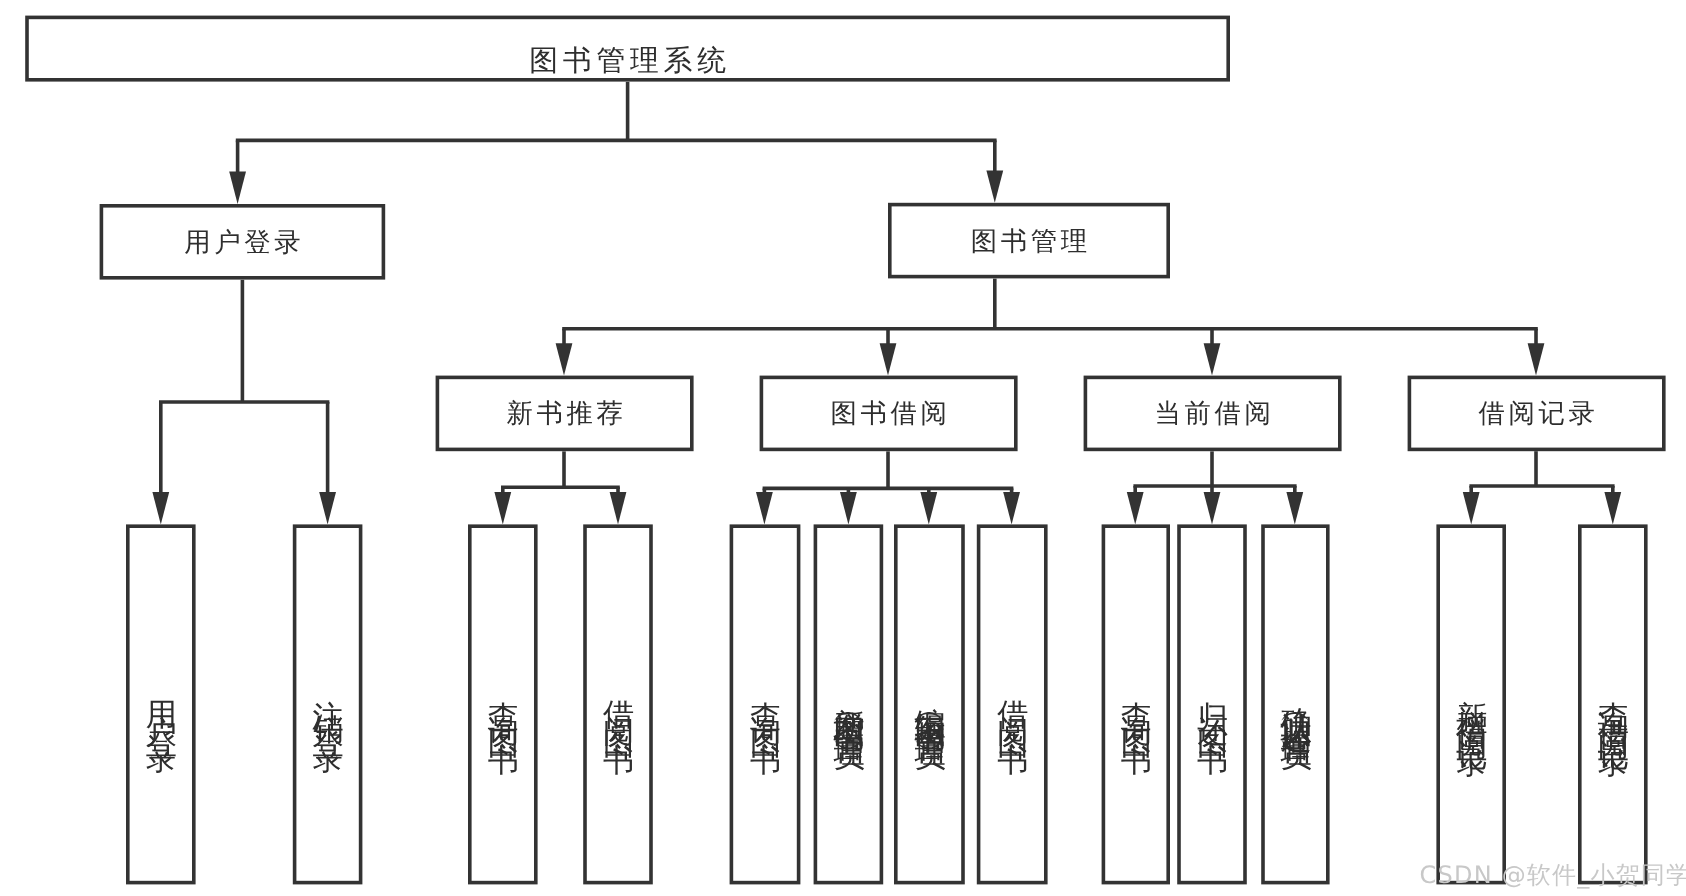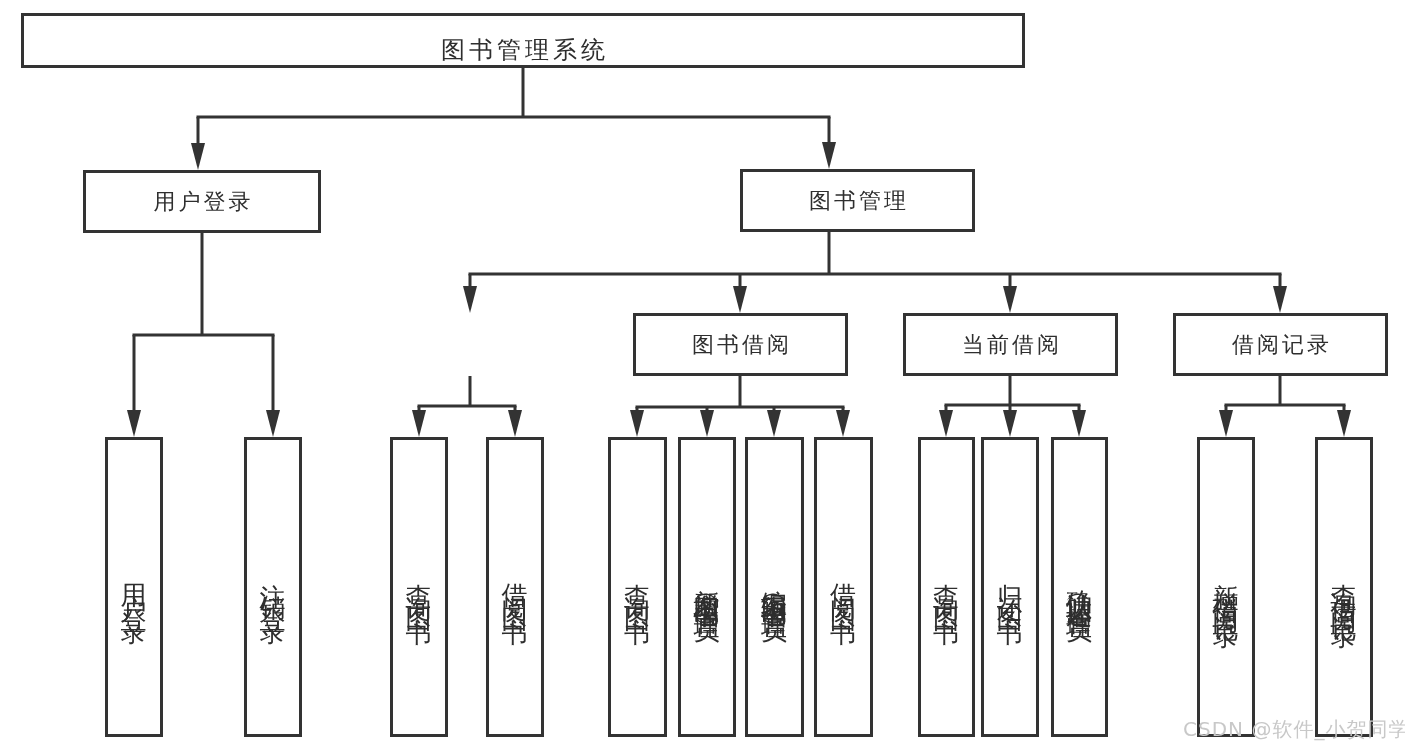--- a/index.html
+++ b/index.html
@@ -114,20 +114,23 @@
     <span>图书管理系统</span>
   </div>
 
   <div class="node h" style="left:83px;top:170px;width:238px;height:63px">
     <span>用户登录</span>
   </div>
   <div class="node h" style="left:740px;top:169px;width:235px;height:63px">
     <span>图书管理</span>
   </div>
 
+  <div class="node h" style="left:363px;top:313px;width:215px;height:63px">
+    <span>新书推荐</span>
+  </div>
   <div class="node h" style="left:903px;top:313px;width:215px;height:63px">
     <span>当前借阅</span>
   </div>
   <div class="node h" style="left:633px;top:313px;width:215px;height:63px">
     <span>图书借阅</span>
   </div>
   <div class="node h" style="left:1173px;top:313px;width:215px;height:63px">
     <span>借阅记录</span>
   </div>
 

